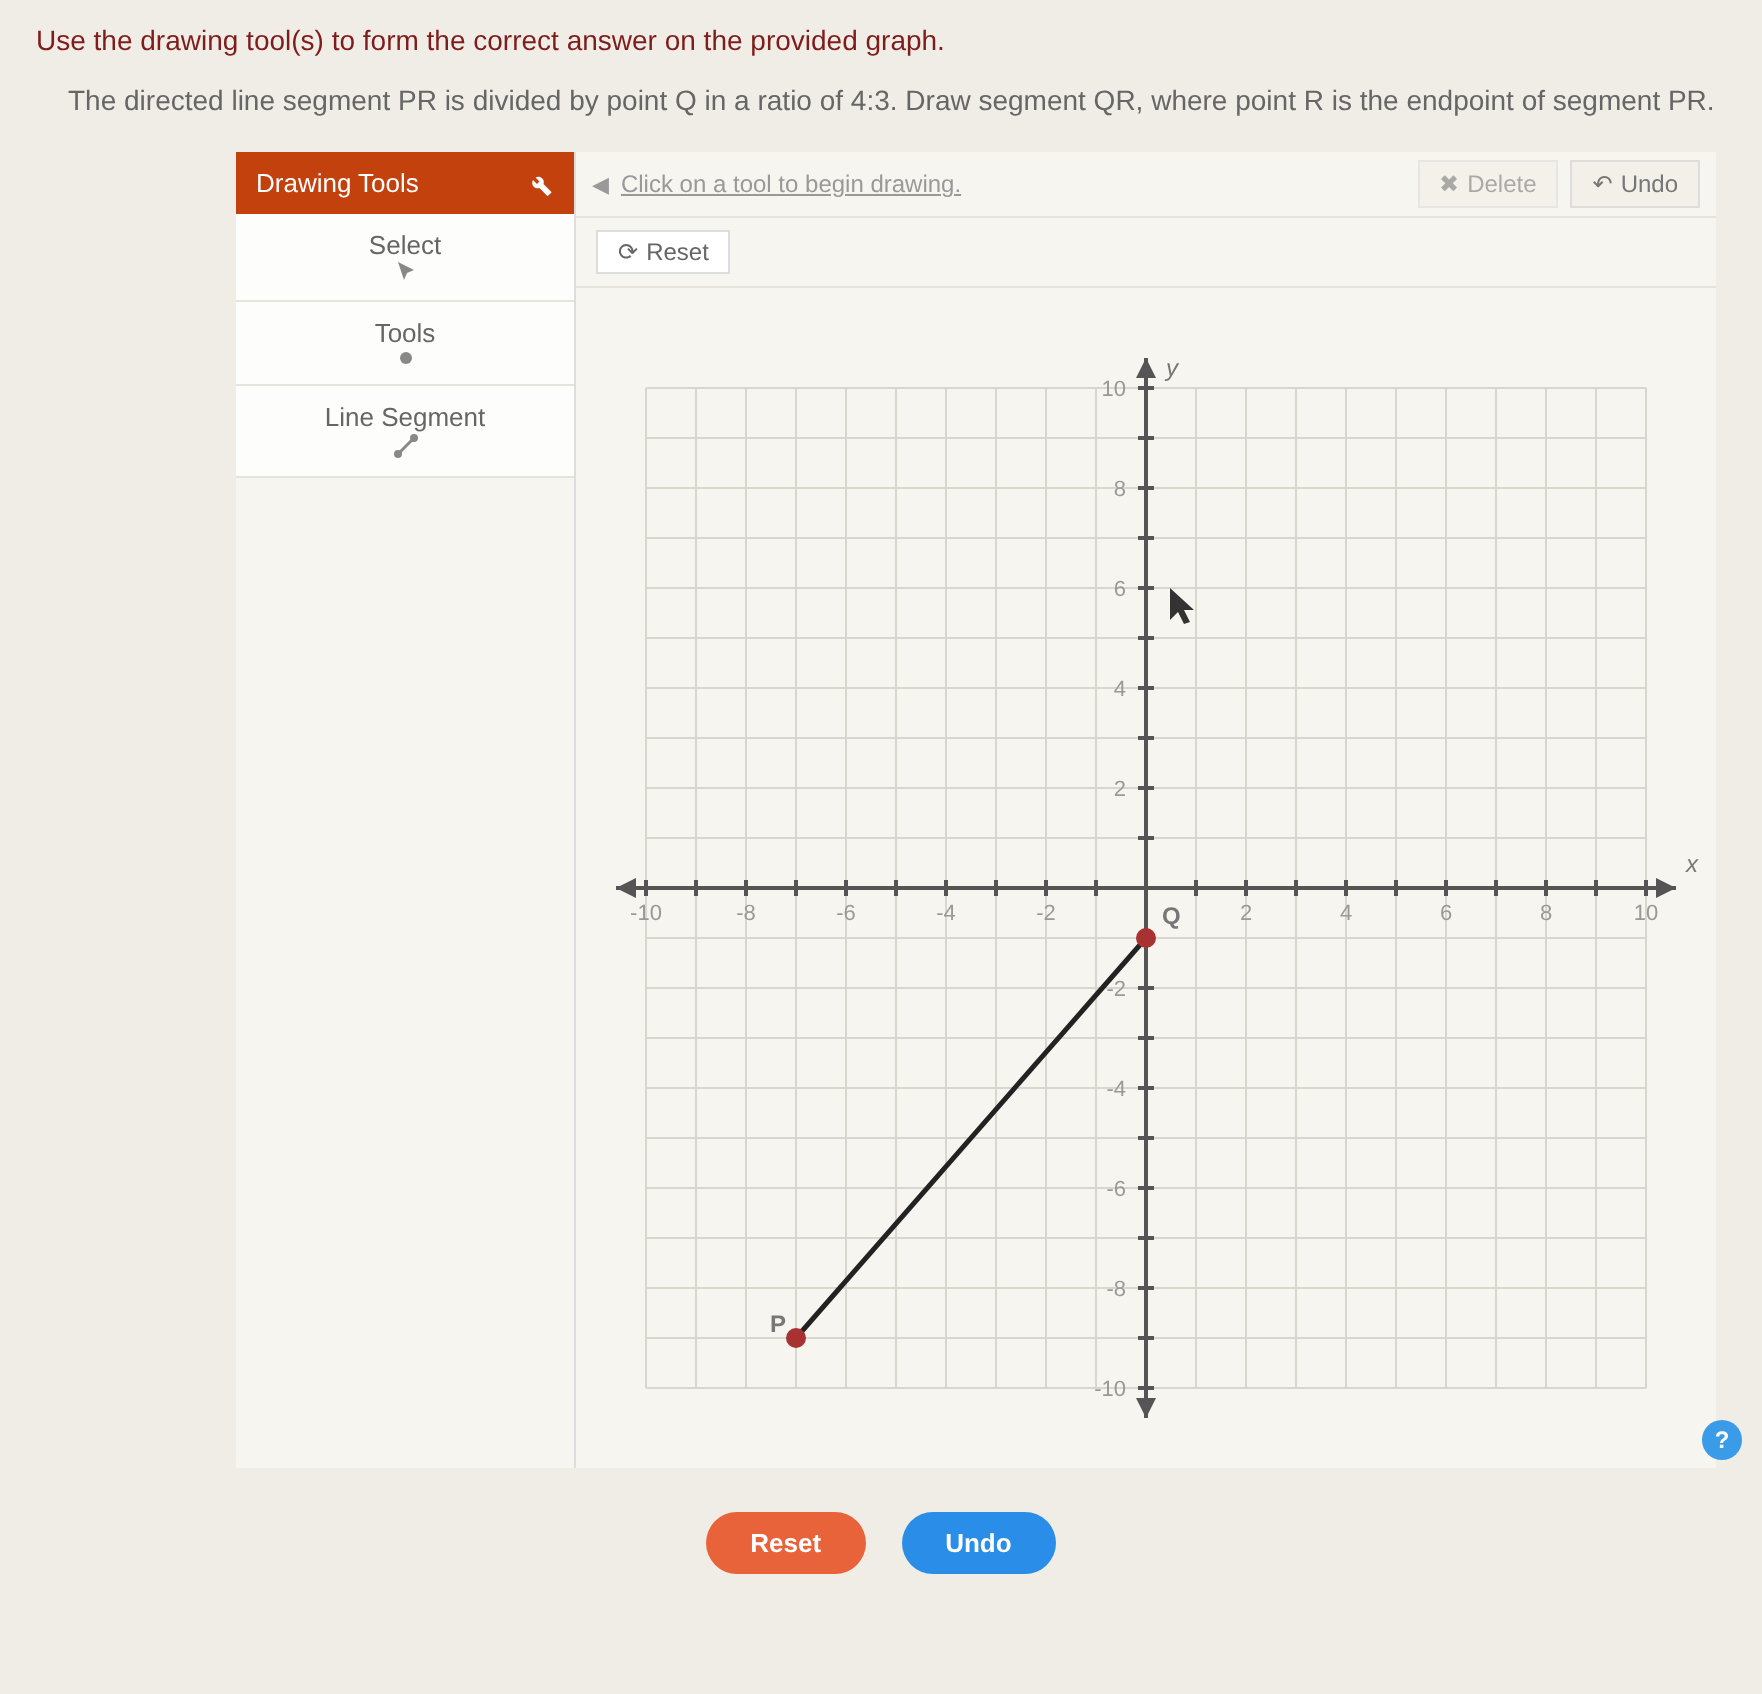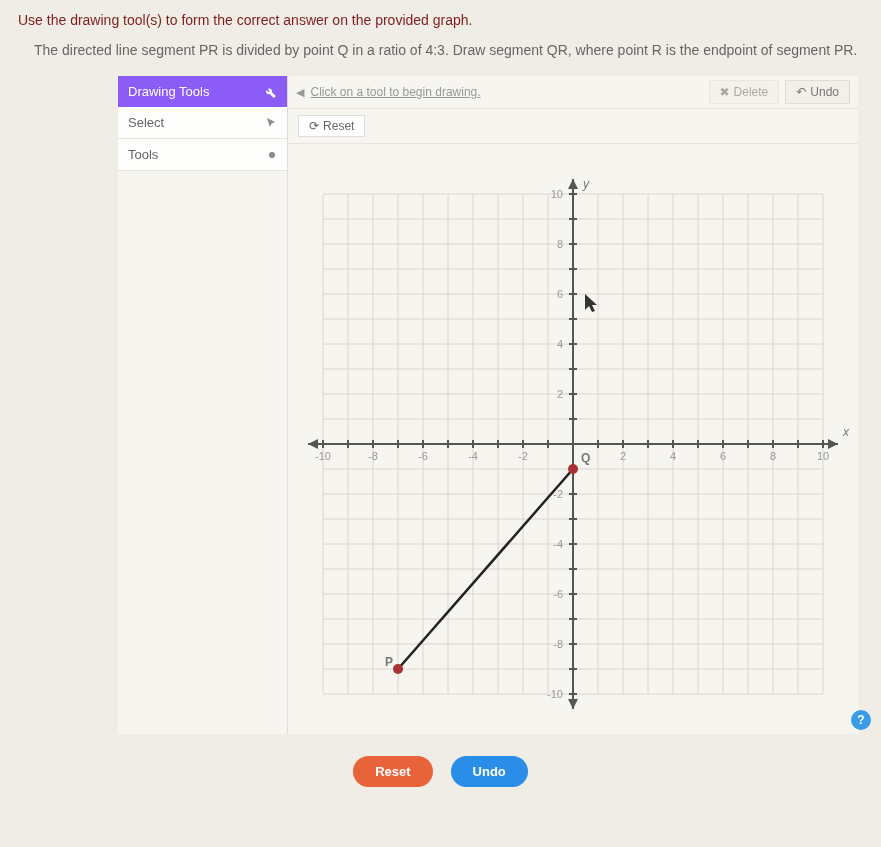--- a/index.html
+++ b/index.html
@@ -20,37 +20,38 @@
     display: flex;
     margin-left: 100px;
     width: 740px;
     background: #f7f5ef;
   }
   .sidebar {
     width: 170px;
     border-right: 1px solid #ddd;
   }
   .tool-header {
-    background: #8b5cf6;
+    background: #c2410c;
     color: #fff;
     padding: 8px 10px;
     font-size: 13px;
     display: flex;
     justify-content: space-between;
     align-items: center;
   }
   .tool-item {
     background: #fdfdfb;
     border-bottom: 1px solid #e6e3da;
     padding: 8px 10px;
     font-size: 13px;
     color: #666;
     display: flex;
     justify-content: space-between;
     align-items: center;
+    flex-direction: column;
   }
   .tool-item .ticon { color:#999; font-size: 11px; }
   .main-area {
     flex: 1;
     position: relative;
   }
   .toolbar {
     height: 33px;
     display: flex;
     align-items: center;
@@ -133,20 +134,30 @@
         <svg width="12" height="12" viewBox="0 0 24 24">
             <path fill="#888" d="M4 2l6 18 3-7 7-3z"></path>
           </svg>
       </span>
     </div>
     <div class="tool-item">
       <span>Tools</span>
       <span class="ticon">
         <svg width="10" height="10" viewBox="0 0 10 10">
             <circle cx="5" cy="5" r="3" fill="#888"></circle>
+          </svg>
+      </span>
+    </div>
+    <div class="tool-item">
+      <span>Line Segment</span>
+      <span class="ticon">
+        <svg width="14" height="14" viewBox="0 0 14 14">
+            <circle cx="3" cy="11" r="2" fill="#888"></circle>
+            <circle cx="11" cy="3" r="2" fill="#888"></circle>
+            <line x1="3" y1="11" x2="11" y2="3" stroke="#888" stroke-width="1.5"></line>
           </svg>
       </span>
     </div>
   </div>
 
   <div class="main-area">
     <div class="toolbar">
       <span style="color:#999;font-size:11px;">◀</span>
       <span class="hint">Click on a tool to begin drawing.</span>
       <span class="spacer"></span>

